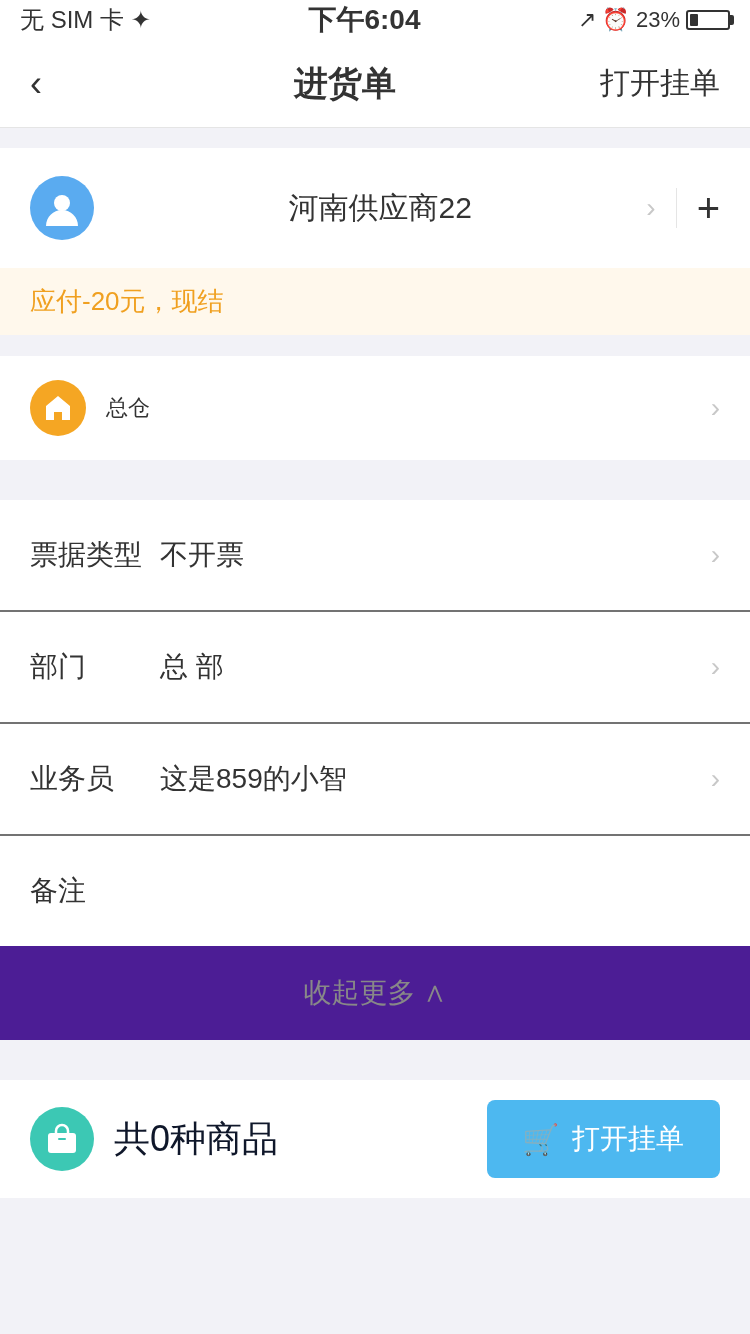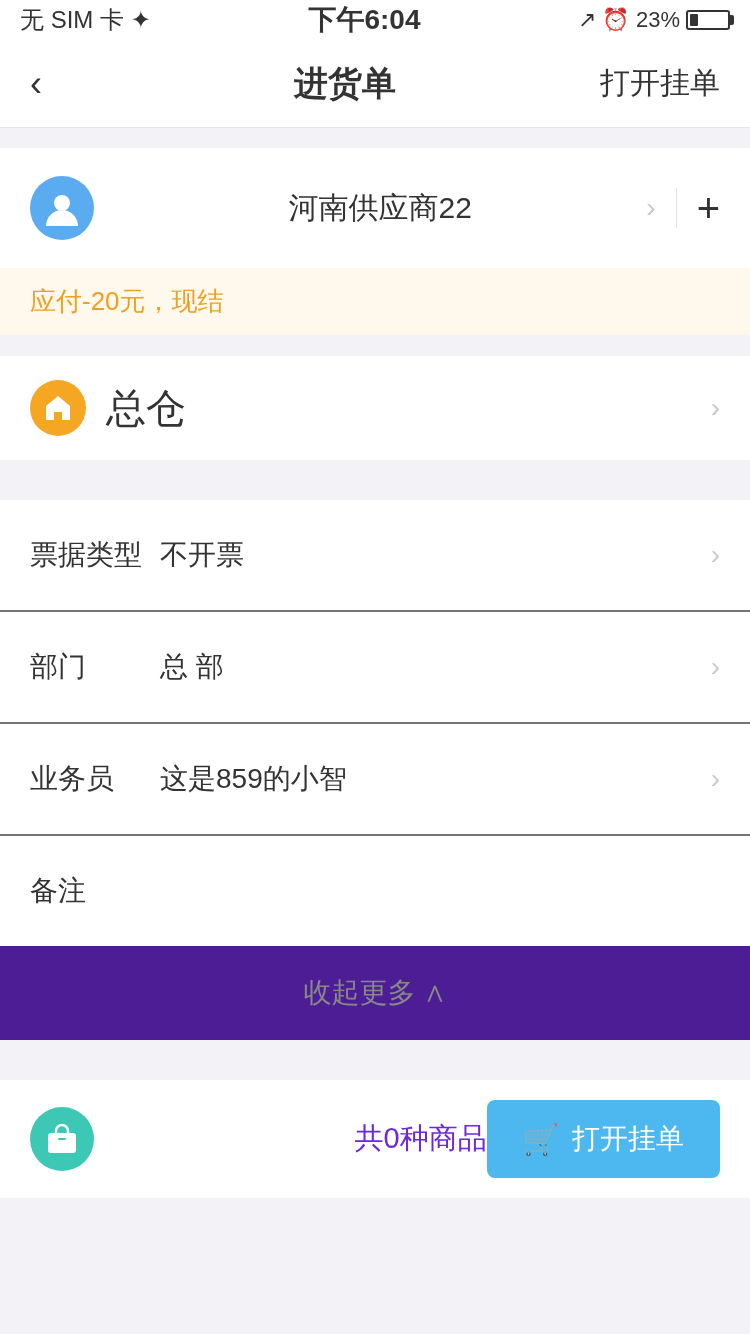--- a/index.html
+++ b/index.html
@@ -126,21 +126,21 @@
       background: #fff;
       border-top: 1px solid #f2f2f7;
     }
     .warehouse-icon-wrap {
       width: 56px; height: 56px; border-radius: 50%; background: #f5a623;
       display: flex; align-items: center; justify-content: center;
       margin-right: 20px;
     }
     .warehouse-name {
       flex: 1;
-      font-size: 40px;
+      font-size: 22px;
       color: #333;
     }
 
     
     .form-section {
       background: #fff;
       margin-top: 20px;
     }
     .form-row {
       display: flex;
@@ -185,23 +185,22 @@
       margin-top: 20px;
     }
     .product-icon-wrap {
       width: 64px; height: 64px; border-radius: 50%; background: #3cc8b4;
       display: flex; align-items: center; justify-content: center;
       margin-right: 20px;
       flex-shrink: 0;
     }
     .product-count {
       flex: 1;
-      font-size: 29px;
-      color: #6d28d9;
-      text-align: right;
+      font-size: 36px;
+      color: #0f172a;
     }
     .select-btn {
       background: #4db8f0;
       color: #fff;
       border: none;
       border-radius: 8px;
       padding: 20px 36px;
       font-size: 28px;
       display: flex;
       align-items: center;

